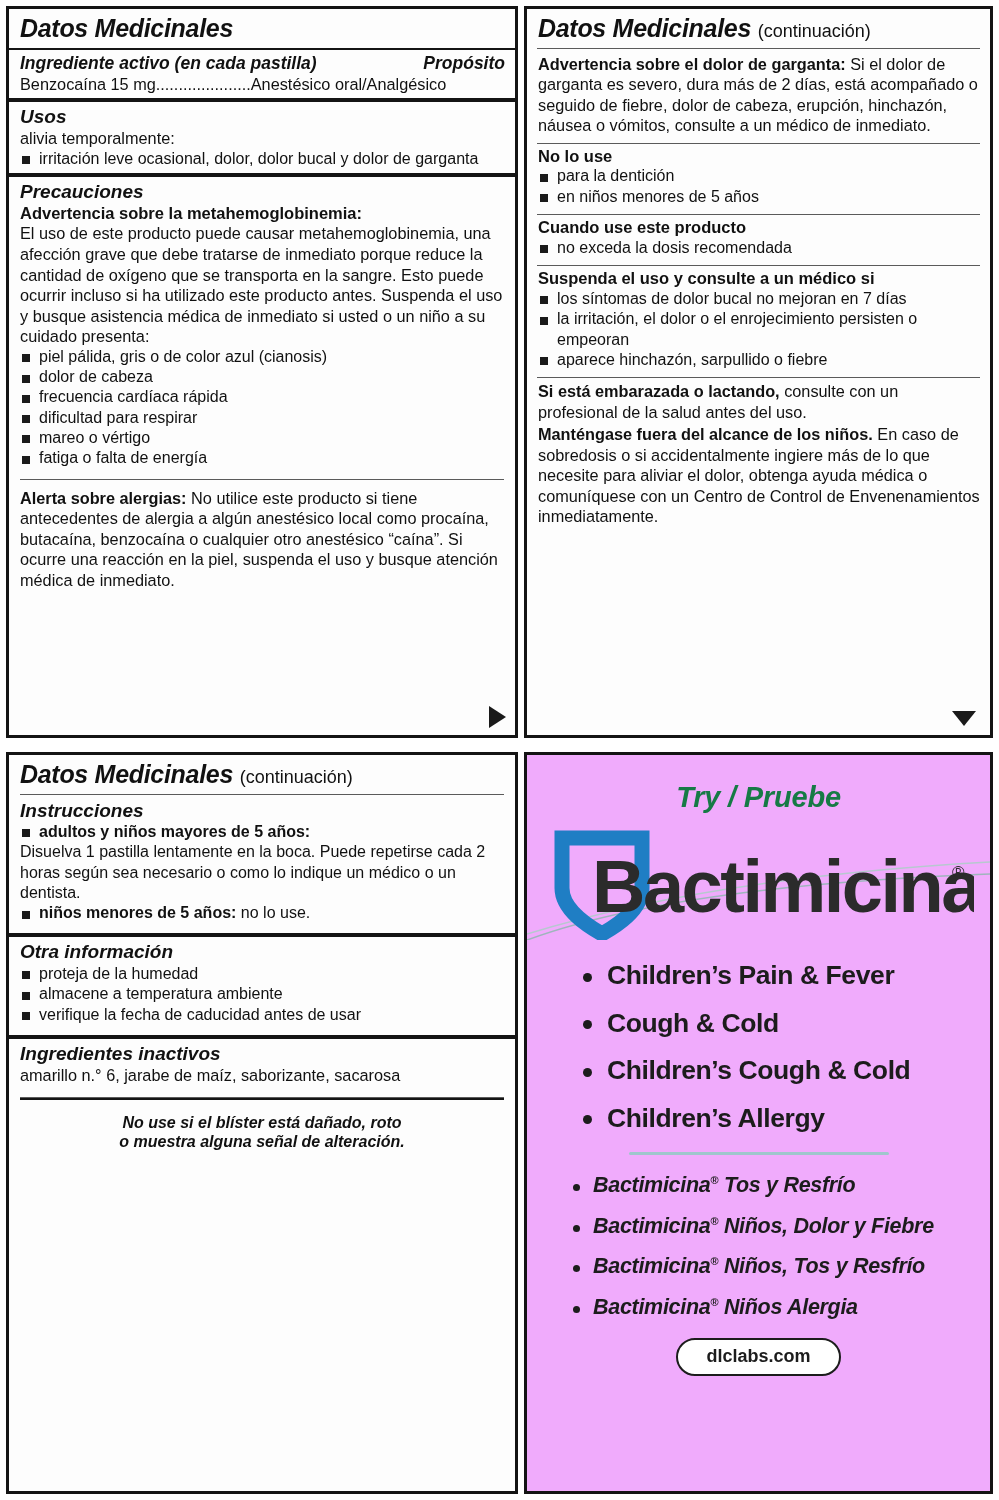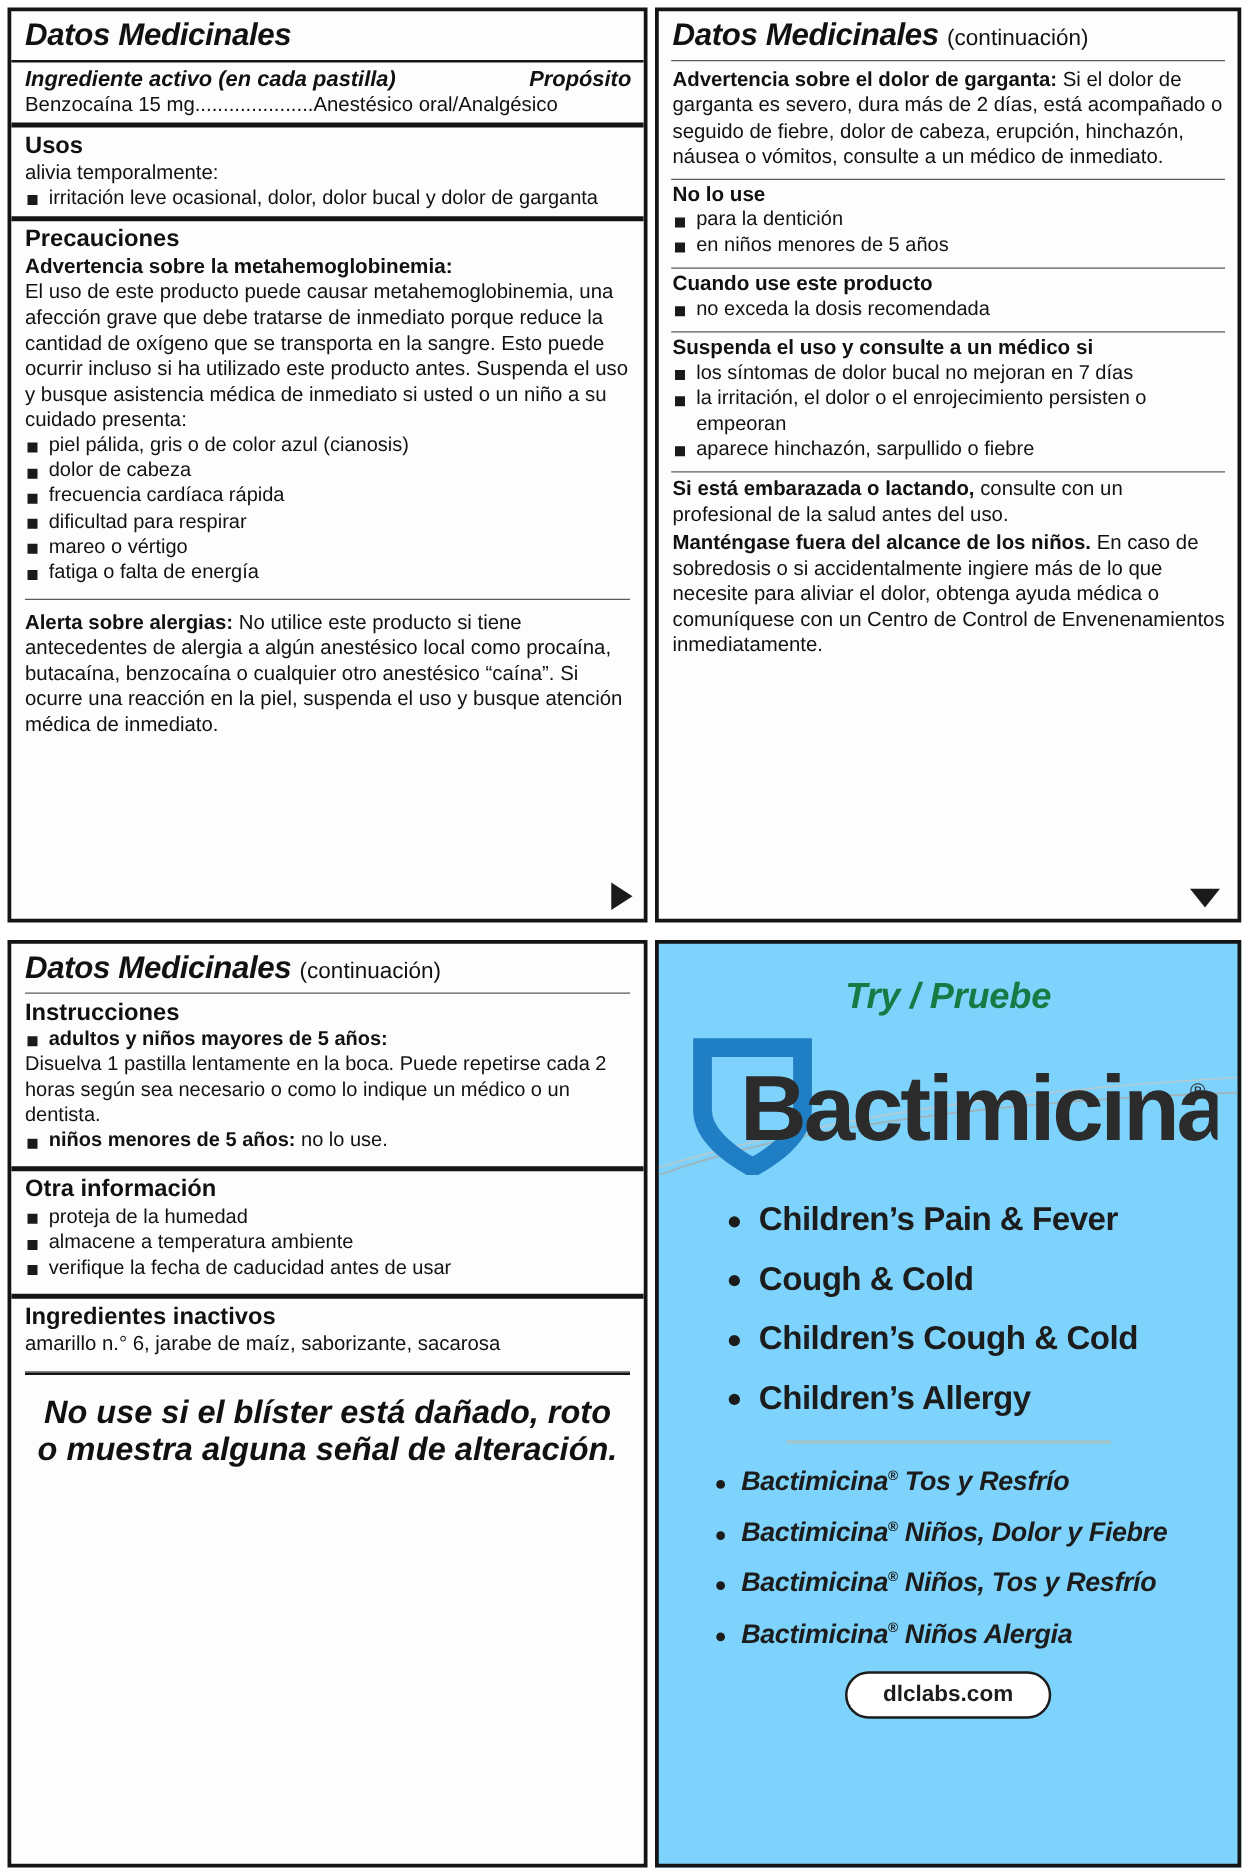--- a/index.html
+++ b/index.html
@@ -32,21 +32,21 @@
   }
   .dm-title .cont{
     font-style:normal;font-weight:normal;font-size:18px;
     letter-spacing:0;
   }
   .hr-thick{height:4px;background:#141414;margin:0;}
   .hr-mid{height:2px;background:#141414;margin:0;}
   .hr-thin{height:1px;background:#5b5b5b;margin:0;}
 
   .sec{padding:3px 10px 4px 11px;box-sizing:border-box;}
-  .h-it{font-weight:bold;font-size:19px;line-height:1.18;margin:1px 0 0;}
+  .h-it{font-style:italic;font-weight:bold;font-size:19px;line-height:1.18;margin:1px 0 0;}
   .h-bold{font-weight:bold;font-size:16.5px;line-height:1.2;margin:0;}
   .h-it-row{font-style:italic;font-weight:bold;font-size:17.5px;line-height:1.2;
             display:flex;justify-content:space-between;align-items:baseline;}
   .body-t{font-size:16.3px;line-height:1.26;margin:0;}
 
   ul.bl{list-style:none;margin:0;padding:0;}
   ul.bl li{
     font-size:16px;line-height:1.27;
     padding-left:19px;position:relative;margin:0;
   }
@@ -73,27 +73,27 @@
     border-top:15px solid #1a1a1a;
     border-left:12px solid transparent;
     border-right:12px solid transparent;
   }
 
   
   .tamper{
     text-align:center;font-weight:bold;font-size:20.5px;line-height:1.18;
     padding:16px 8px 14px;
   }
-  .tamper.es{font-style:italic;font-size:26px;padding:14px 8px 10px;}
+  .tamper.es{font-style:italic;font-size:16px;padding:14px 8px 10px;}
 
   
   .brand{
     position:absolute;box-sizing:border-box;
     border:3px solid #141414;
-    background:#7dd3fc;overflow:hidden;
+    background:#f0abfc;overflow:hidden;
   }
   .try{
     text-align:center;color:#167a45;
     font-style:italic;font-weight:bold;
     font-size:29px;letter-spacing:-0.2px;
     margin-top:26px;
   }
   .logo-wrap{position:relative;height:118px;margin-top:8px;}
   .logo-svg{position:absolute;left:50%;transform:translateX(-50%);top:0;}
   .arcs{position:absolute;left:0;top:0;}

